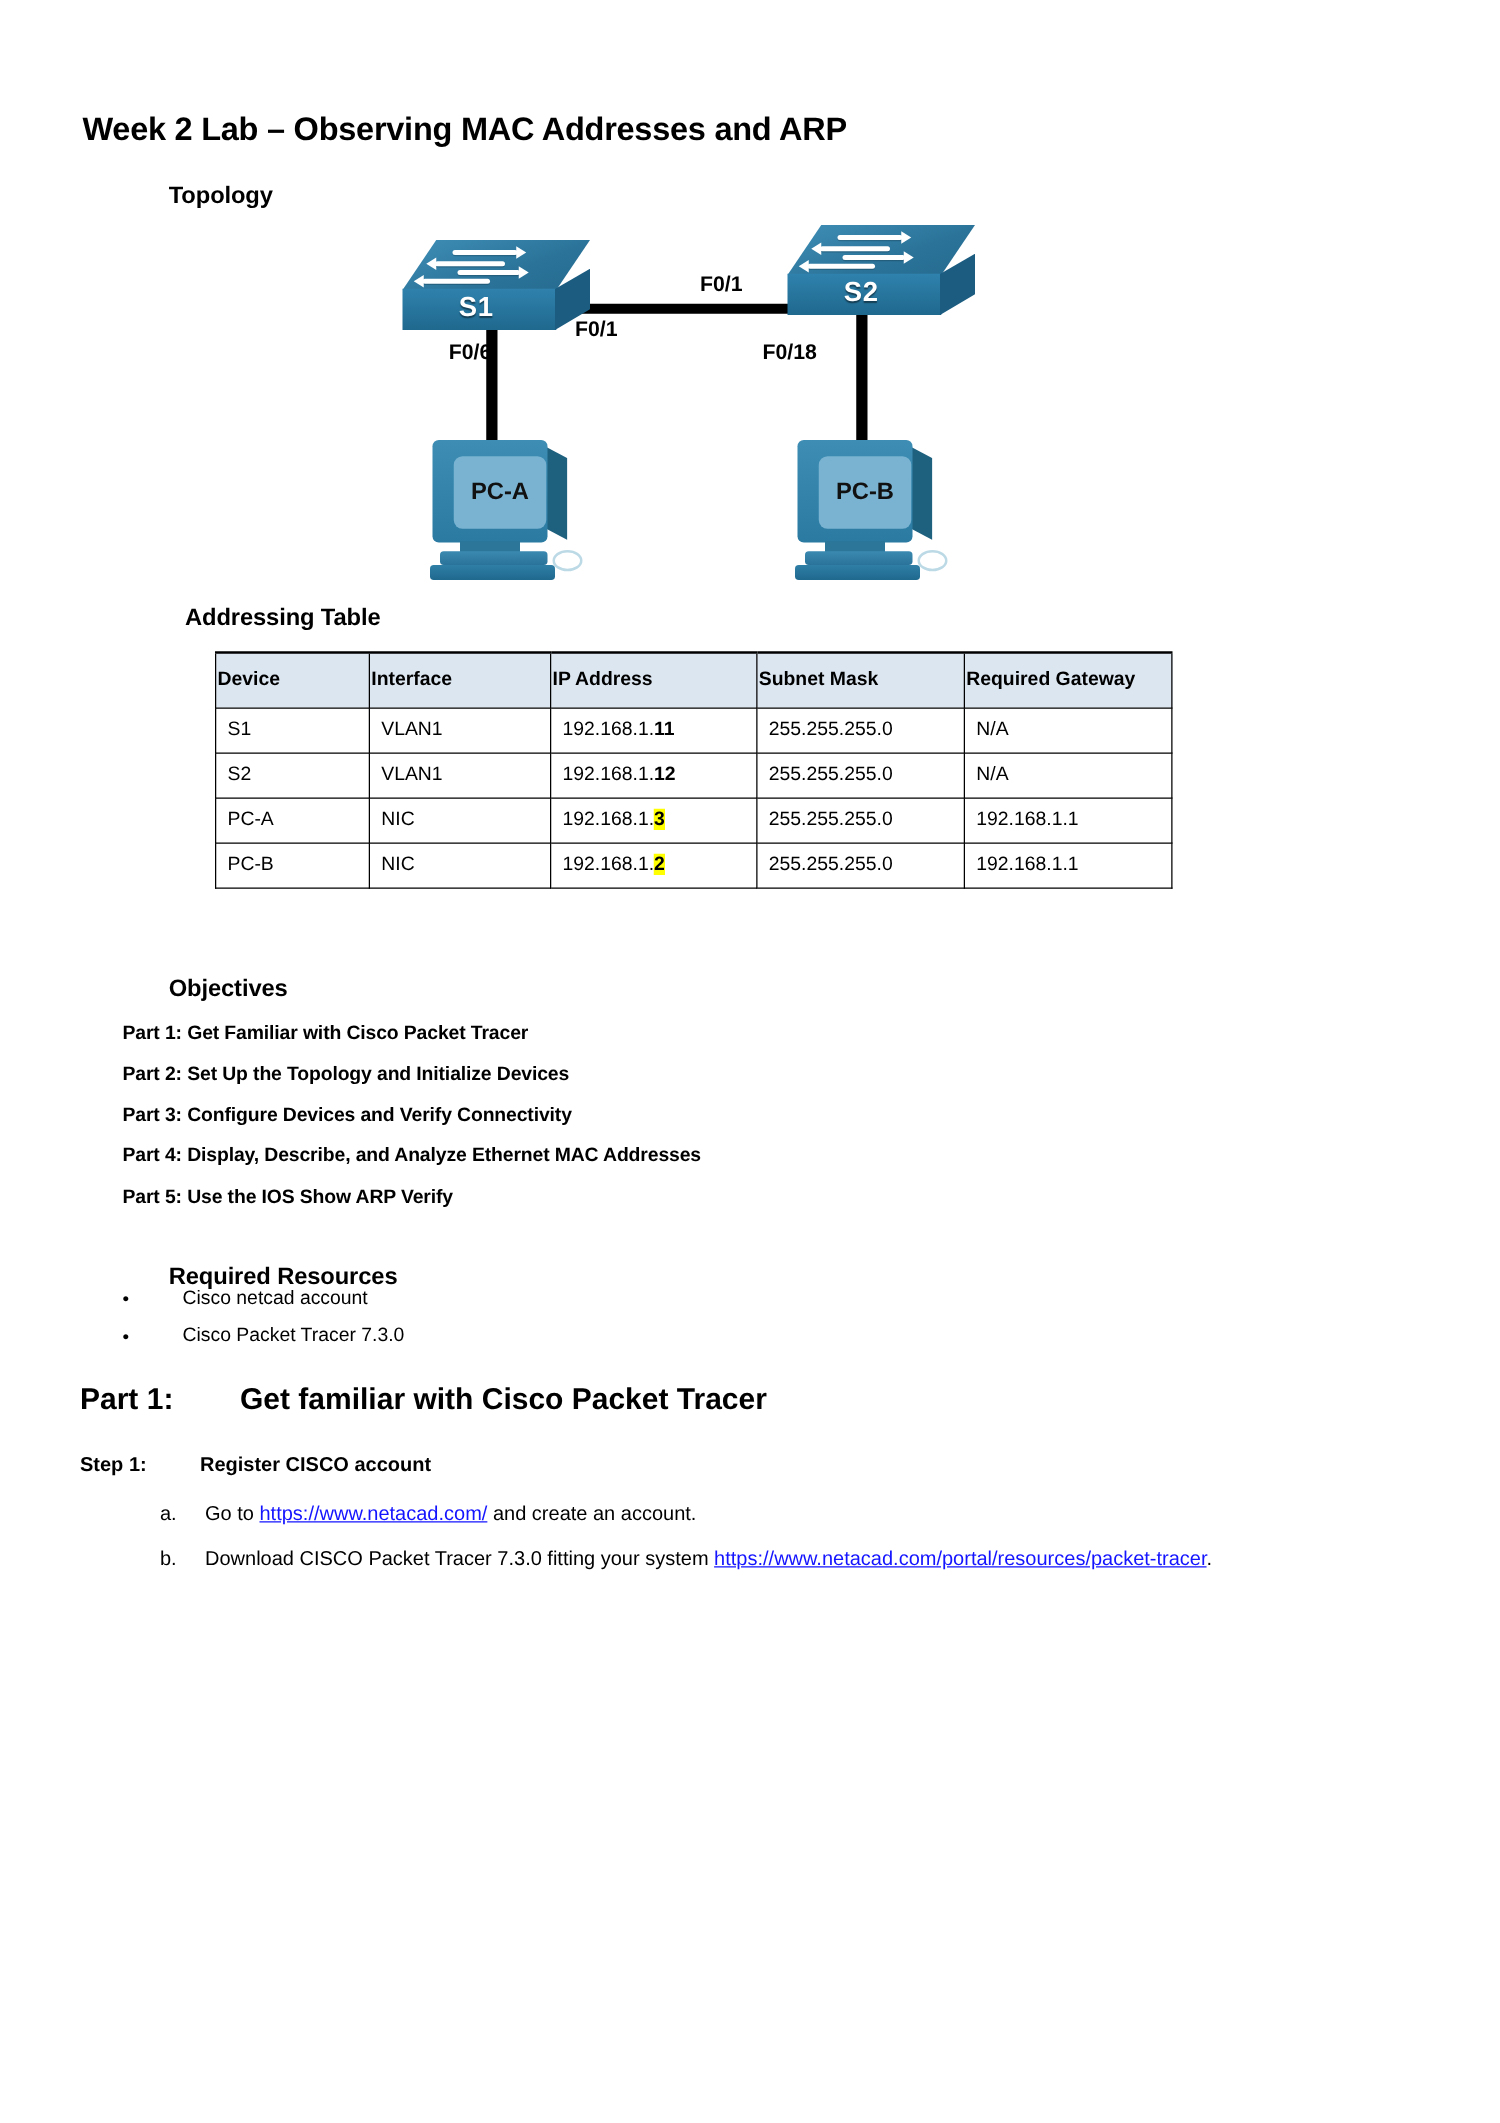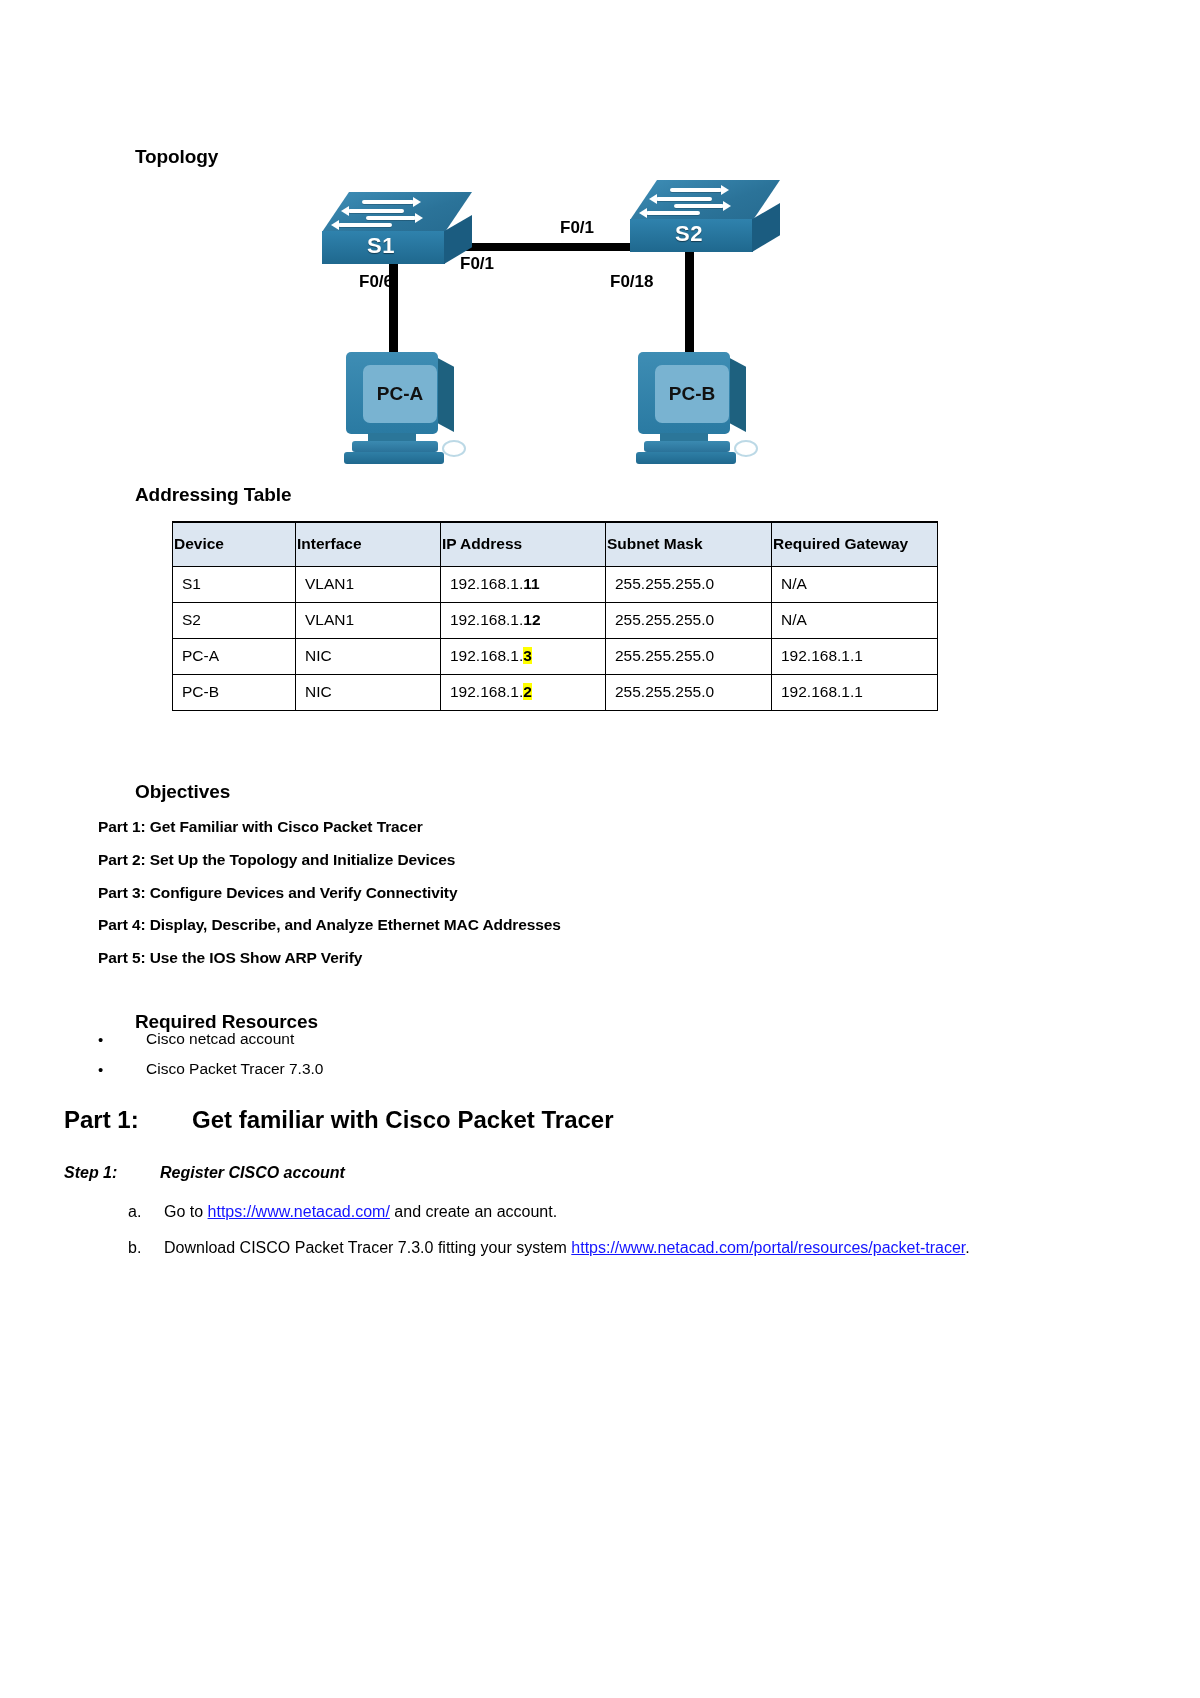--- a/index.html
+++ b/index.html
@@ -36,21 +36,21 @@
     font-weight: bold;
     letter-spacing: -0.1px;
   }
   .topology-heading {
     position: absolute;
     left: 135px;
     top: 146px;
   }
   .addr-heading {
     position: absolute;
-    left: 135px;
+    left: 148px;
     top: 484px;
   }
   .objectives-heading {
     position: absolute;
     left: 135px;
     top: 781px;
   }
   .resources-heading {
     position: absolute;
     left: 135px;
@@ -346,21 +346,20 @@
     white-space: nowrap;
   }
   .part-heading .num { display: inline-block; width: 128px; }
   .step-heading {
     position: absolute;
     left: 64px;
     top: 1164px;
     font-size: 16px;
     font-weight: bold;
     white-space: nowrap;
-    font-style: italic;
   }
   .step-heading .num { display: inline-block; width: 96px; }
 
   .list-item {
     position: absolute;
     left: 128px;
     font-size: 16px;
     line-height: 25px;
   }
   .list-item .marker {
@@ -379,20 +378,21 @@
   .link-text {
     color: #1414ff;
     text-decoration: underline;
   }
 </style>
 </head>
 <body>
 
 <div class="page">
 
+  <div class="doc-title">Week 2 Lab – Observing MAC Addresses and ARP</div>
 
   <div class="h2 topology-heading">Topology</div>
 
   <div class="topology">
 
     <div class="link trunk-link"></div>
     <div class="link s1-pc-link"></div>
     <div class="link s2-pc-link"></div>
 
     <div class="switch switch-s1">

